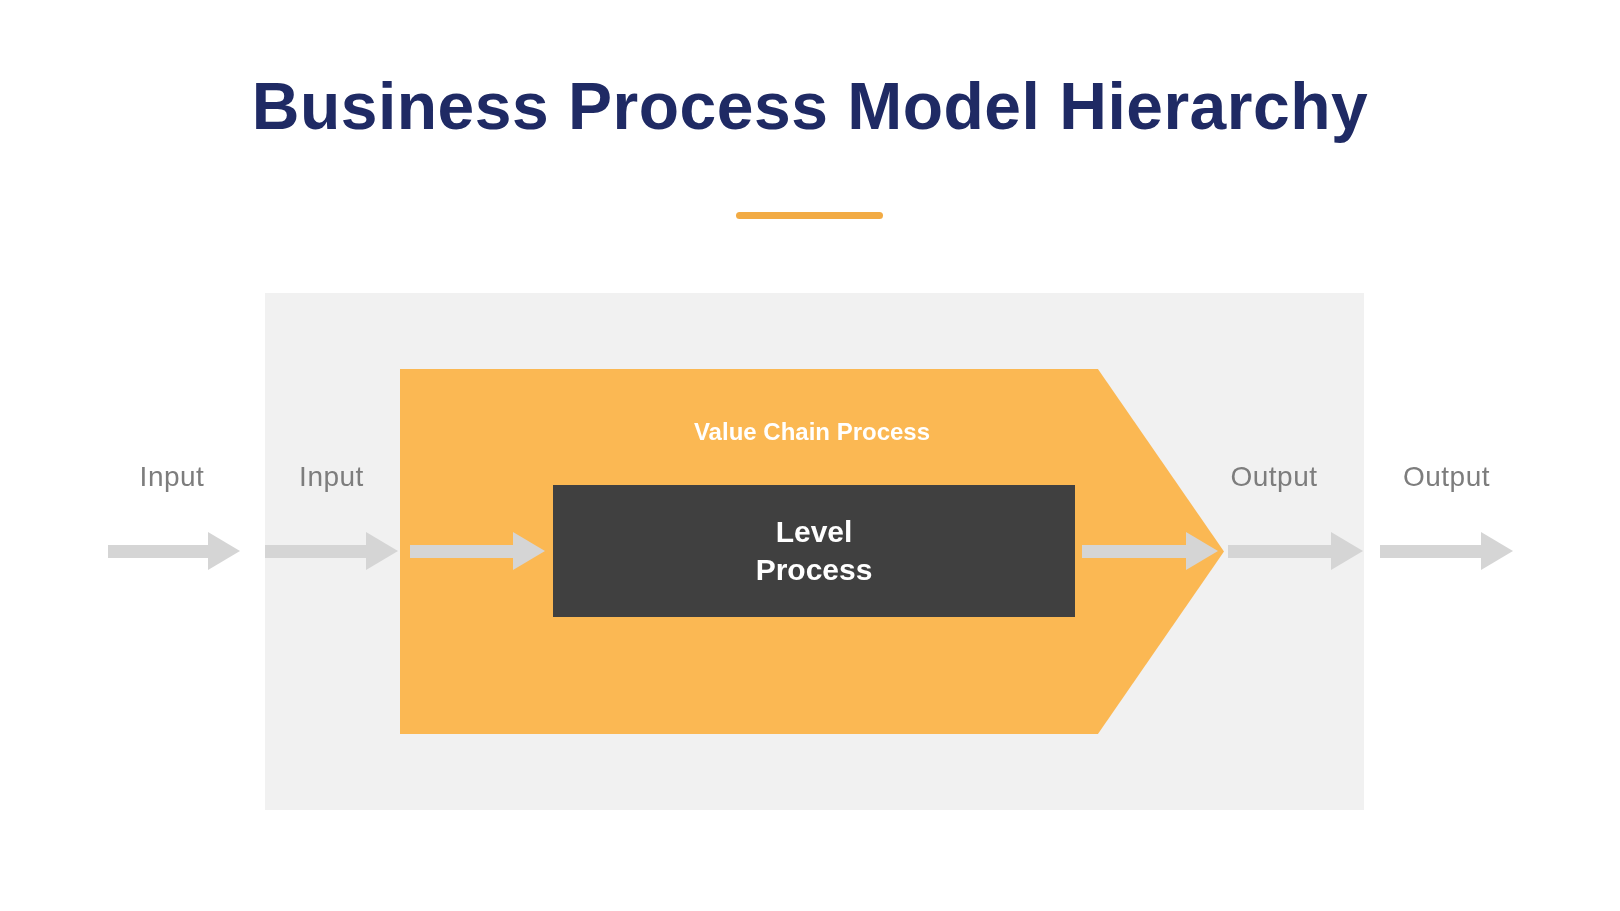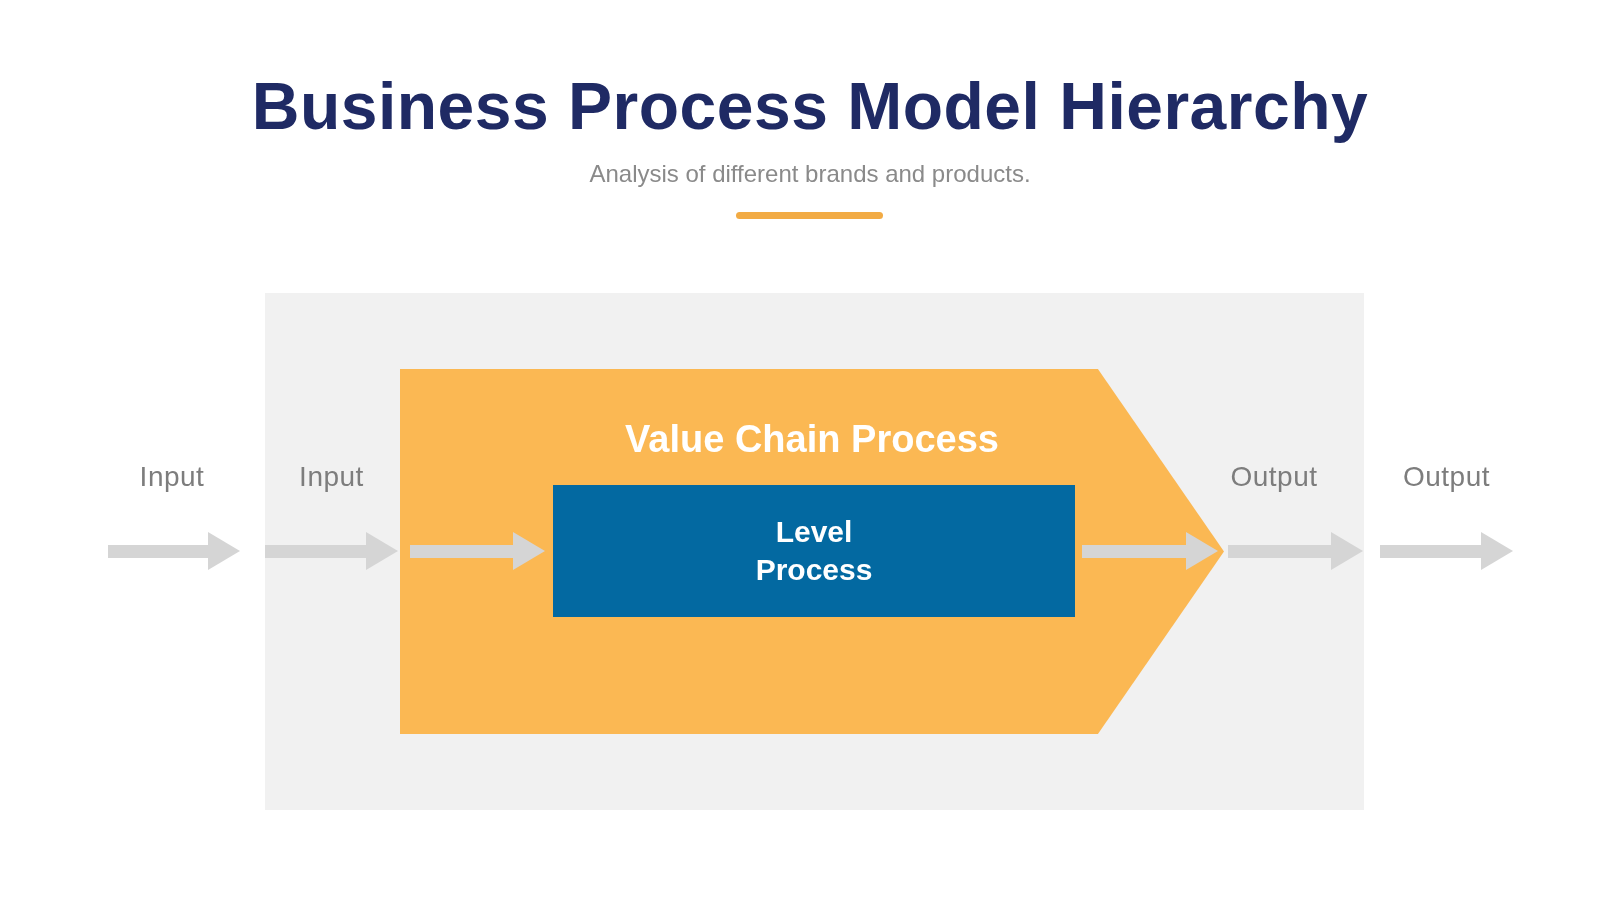--- a/index.html
+++ b/index.html
@@ -70,33 +70,33 @@
     height: 365px;
     background: #fbb853;
     clip-path: polygon(0% 0%, 84.7% 0%, 100% 50%, 84.7% 100%, 0% 100%);
   }
   .vc-label {
     position: absolute;
     left: 400px;
     top: 418px;
     width: 824px;
     text-align: center;
-    font-size: 38px;
+    font-size: 24px;
     font-weight: bold;
     color: #ffffff;
   }
 
   
   .level-box {
     position: absolute;
     left: 553px;
     top: 485px;
     width: 522px;
     height: 132px;
-    background: #0369a1;
+    background: #404040;
     display: flex;
     align-items: center;
     justify-content: center;
   }
   .level-box span {
     white-space: pre-line;
     text-align: center;
     font-size: 30px;
     font-weight: bold;
     line-height: 38px;
@@ -145,21 +145,20 @@
   .io-2 { left: 265px;  width: 133px; }
   .io-3 { left: 1208px; width: 132px; }
   .io-4 { left: 1380px; width: 133px; }
 </style>
 </head>
 <body>
 
 <div class="canvas">
 
   <h1 class="title">Business Process Model Hierarchy</h1>
-  <p class="subtitle">Analysis of different brands and products.</p>
   <div class="divider"></div>
 
   <div class="panel"></div>
 
   <div class="pentagon"></div>
   <div class="vc-label">Value Chain Process</div>
 
   <div class="level-box">
     <span>Level
 Process</span>

